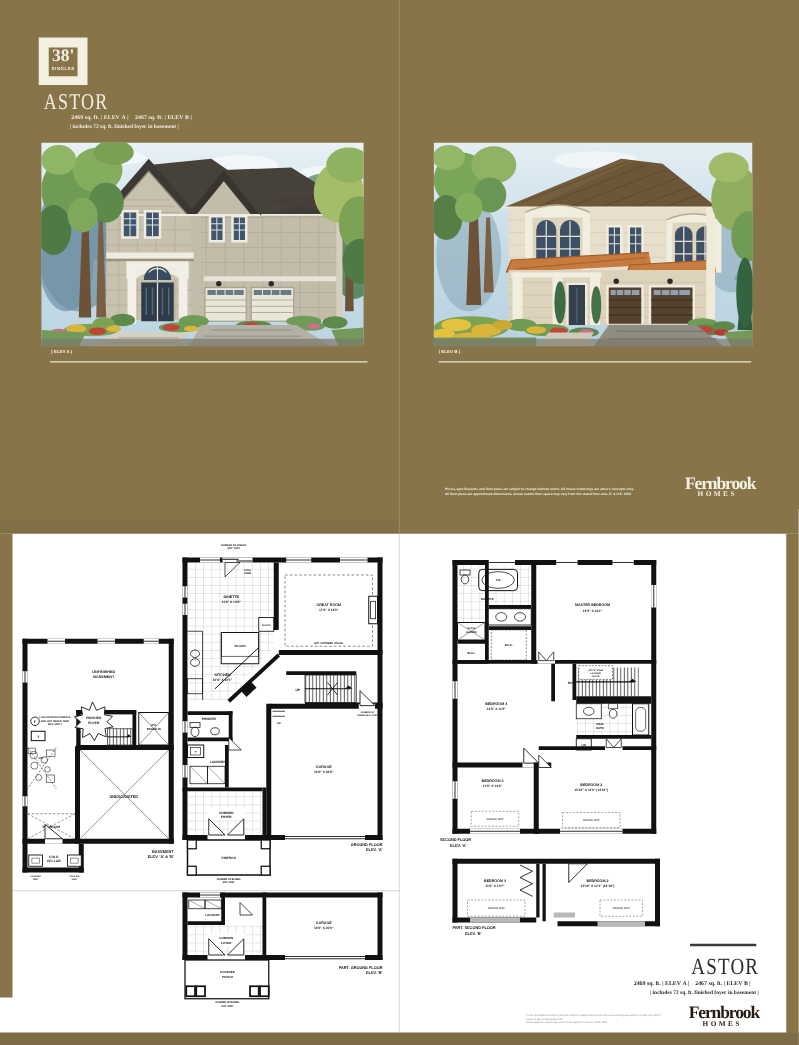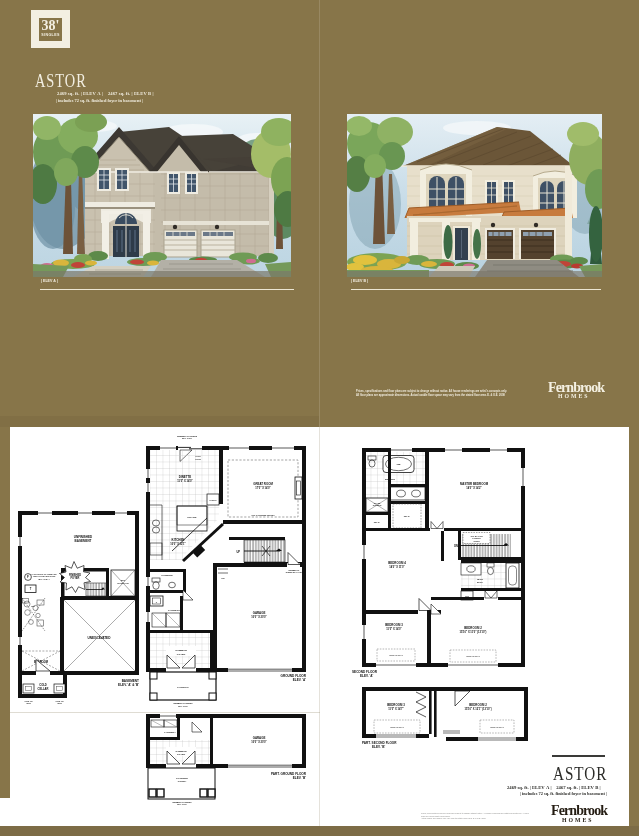--- a/index.html
+++ b/index.html
@@ -20,21 +20,21 @@
 <div class="abs" style="left:0;top:826px;width:639px;height:10px;background:#7d6c46;"></div>
 
 <div class="abs" style="left:0;top:416px;width:319px;height:11px;background:rgba(60,50,20,0.08);"></div>
 
 <div class="abs" style="left:319px;top:0;width:1px;height:427px;background:rgba(255,255,255,0.14);"></div>
 
 <div class="abs" style="left:319px;top:427px;width:1px;height:399px;background:rgba(150,140,110,0.25);"></div>
 
 <div class="abs" style="left:10px;top:712px;width:310px;height:1px;background:rgba(150,140,110,0.30);"></div>
 
-<div class="abs" style="left:31px;top:10px;width:39px;height:38px;background:#f3efe2;">
+<div class="abs" style="left:31px;top:30px;width:39px;height:38px;background:#f3efe2;">
   <div class="abs" style="left:8px;top:8px;width:23px;height:23px;background:#877549;text-align:center;">
     <div class="serif" style="color:#f3efe2;font-size:14px;line-height:15px;font-weight:bold;">38'</div>
     <div style="color:#f3efe2;font-size:3.6px;line-height:4px;font-weight:bold;letter-spacing:0.4px;">SINGLES</div>
   </div>
 </div>
 
 <div class="abs serif" style="left:35px;top:71px;color:#f2eee1;font-size:18px;letter-spacing:1.2px;transform:scaleX(0.8);transform-origin:left top;">ASTOR</div>
 
 <div class="abs serif" style="left:57px;top:91.4px;width:100px;color:#f2eee1;font-size:4.6px;font-weight:bold;letter-spacing:0.1px;">2469&nbsp;sq.&nbsp;ft.&nbsp;|&nbsp;ELEV&nbsp;A&nbsp;|&nbsp;&nbsp;&nbsp;&nbsp;2467&nbsp;sq.&nbsp;ft.&nbsp;|&nbsp;ELEV&nbsp;B&nbsp;|</div>
 

